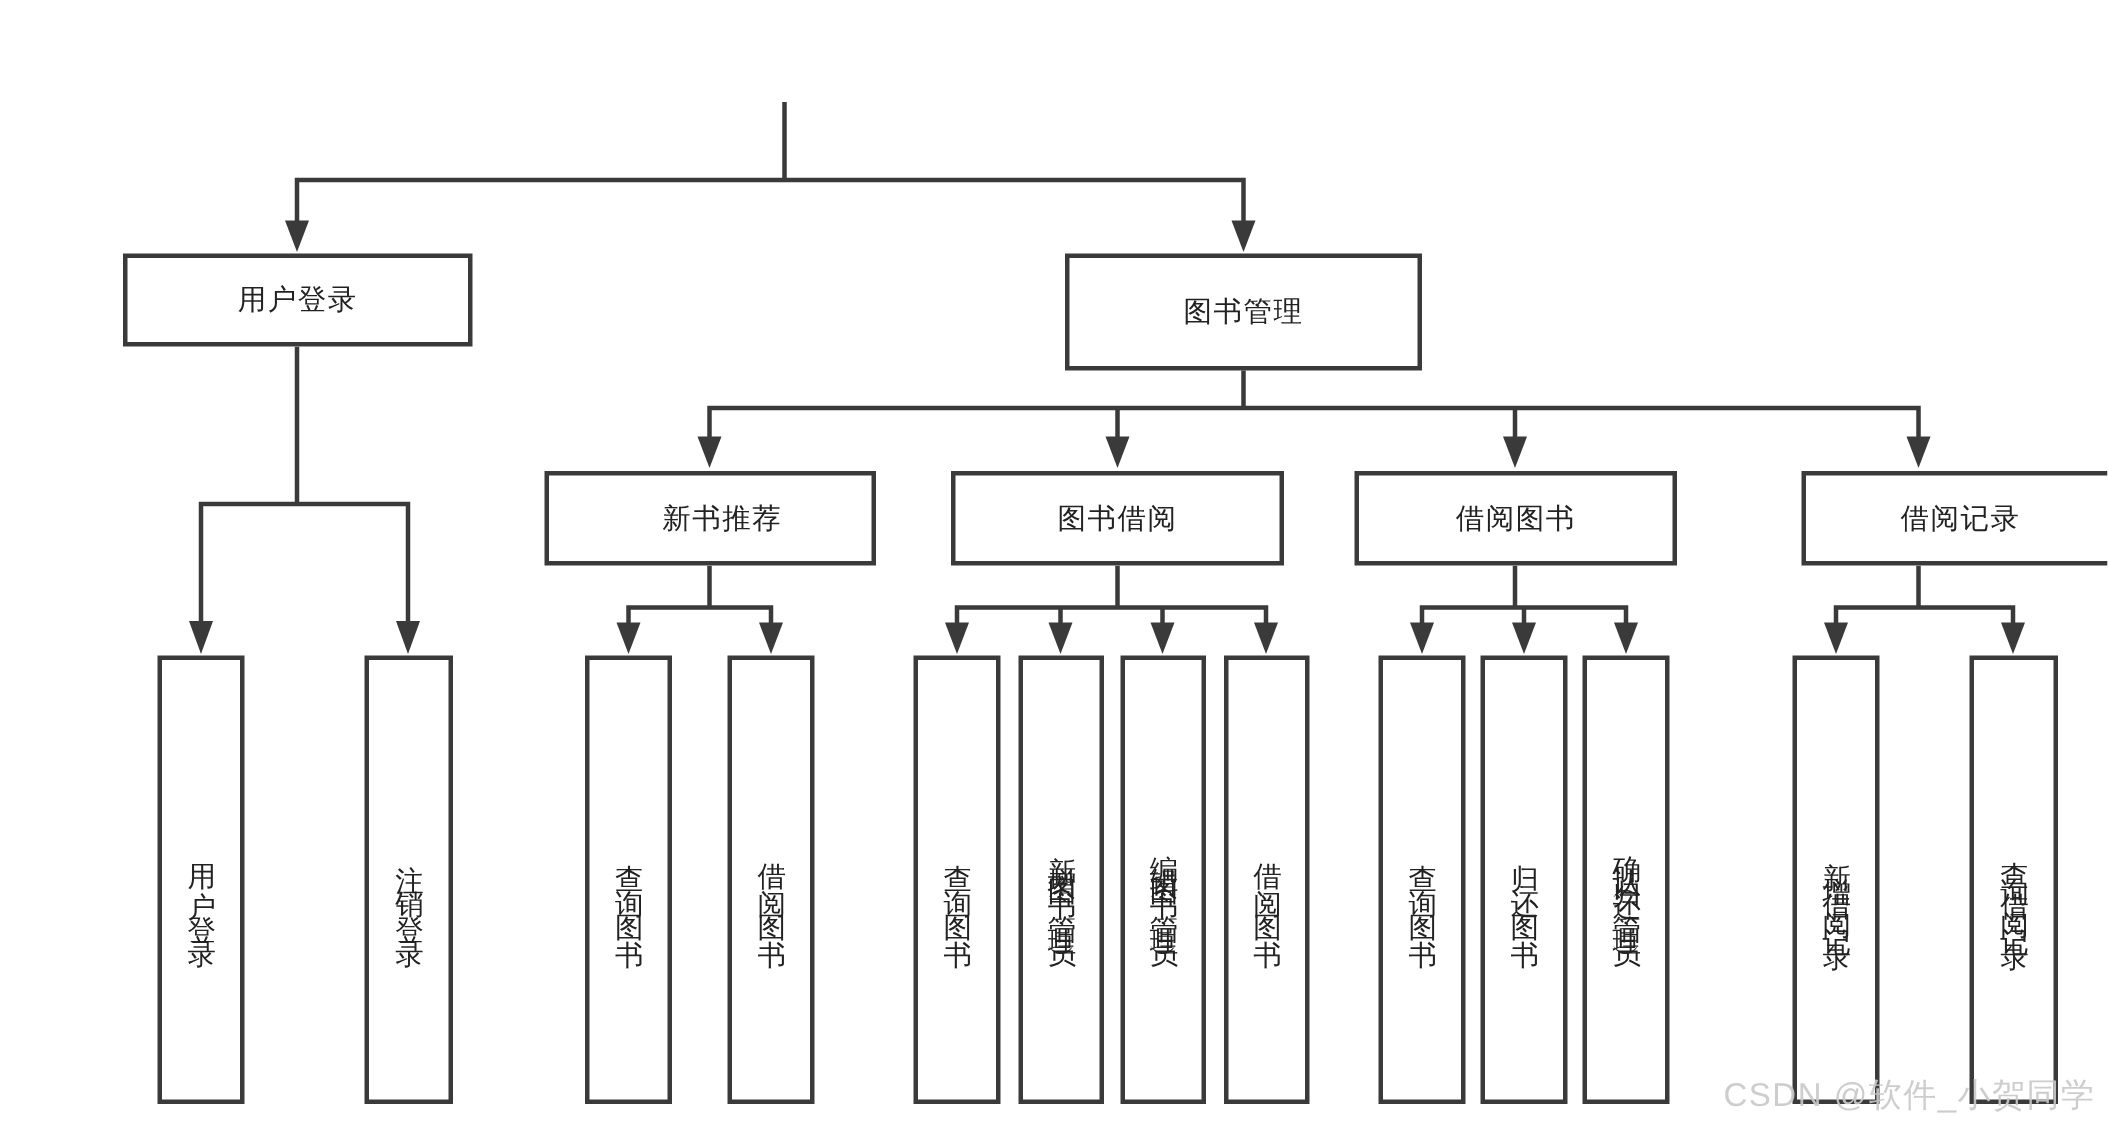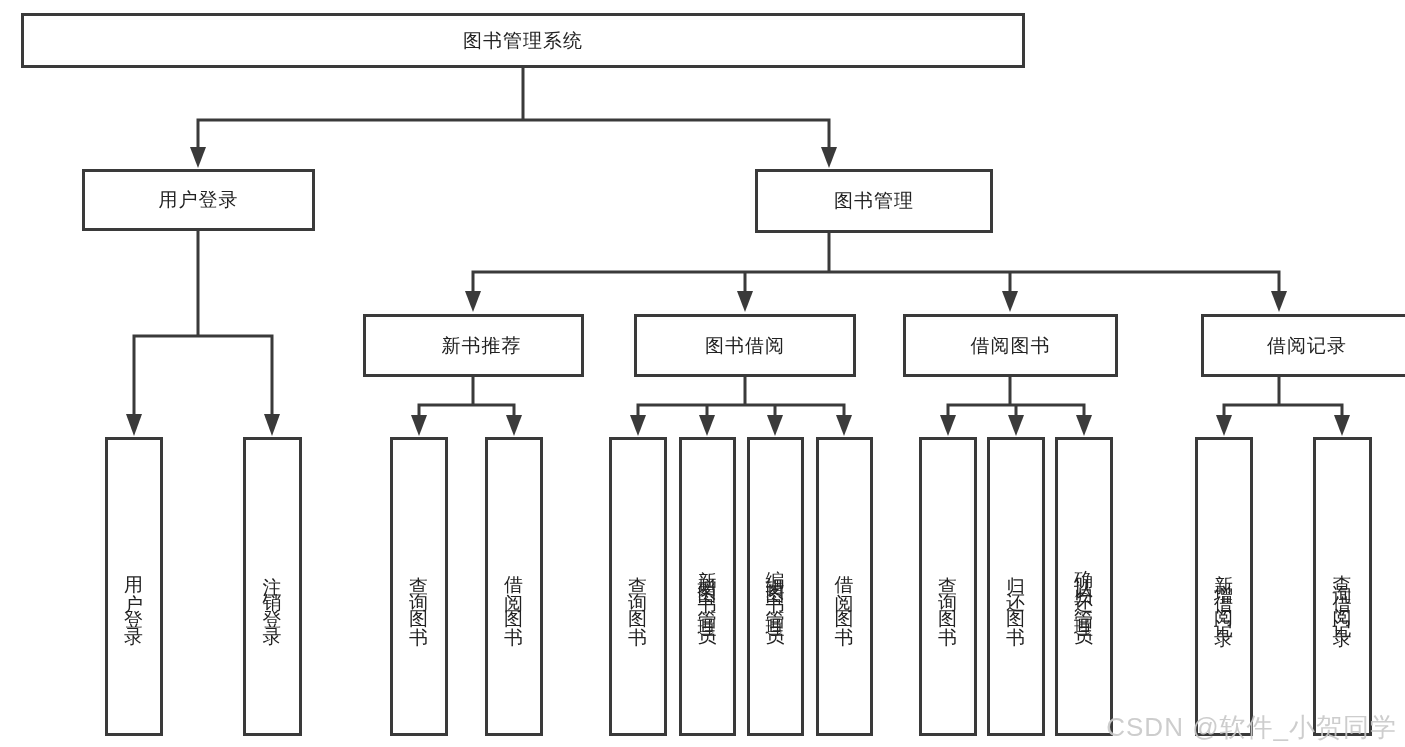--- a/index.html
+++ b/index.html
@@ -56,21 +56,21 @@
     color: #222222;
     line-height: 1;
   }
   .sp-4 { letter-spacing: 17px; margin-bottom: -17px; }
   .sp-6 { letter-spacing: 11px; margin-bottom: -11px; }
   .sp-9 { letter-spacing: 8px;  margin-bottom: -8px; }
   #watermark {
     position: absolute;
     right: 8px;
     bottom: 2px;
-    font-size: 26px;
+    font-size: 22px;
     color: #c9c9c9;
     letter-spacing: 1px;
     z-index: 5;
     opacity: 0.92;
     white-space: nowrap;
   }
 </style>
 </head>
 <body>
 
@@ -116,28 +116,25 @@
 
       <polygon points="948,436 940,415 956,415"></polygon>
       <polygon points="1016,436 1008,415 1024,415"></polygon>
       <polygon points="1084,436 1076,415 1092,415"></polygon>
 
       <polygon points="1224,436 1216,415 1232,415"></polygon>
       <polygon points="1342,436 1334,415 1350,415"></polygon>
     </g>
   </svg>
 
-  <div class="hbox" style="left:21px; top:13px; width:1004px; height:55px;">
-    <span>图书管理系统</span>
-  </div>
 
   <div class="hbox" style="left:82px; top:169px; width:233px; height:62px;">
     <span>用户登录</span>
   </div>
-  <div class="hbox" style="left:710px; top:169px; width:238px; height:64px;margin-left:45px;">
+  <div class="hbox" style="left:710px; top:169px; width:238px; height:78px;">
     <span>图书管理</span>
   </div>
 
   <div class="hbox" style="left:363px; top:314px; width:221px; height:63px;padding-left:16px;">
     <span>新书推荐</span>
   </div>
   <div class="hbox" style="left:634px; top:314px; width:222px; height:63px;">
     <span>图书借阅</span>
   </div>
   <div class="hbox" style="left:903px; top:314px; width:215px; height:63px;">

